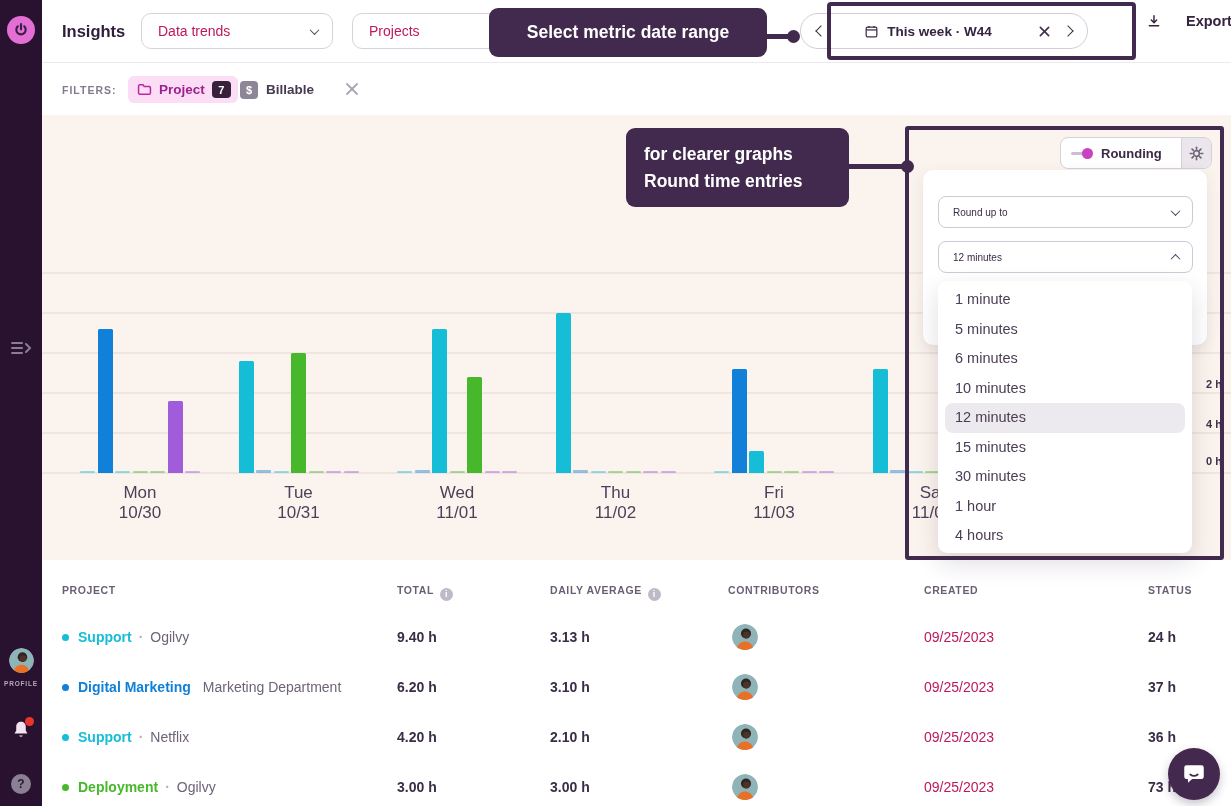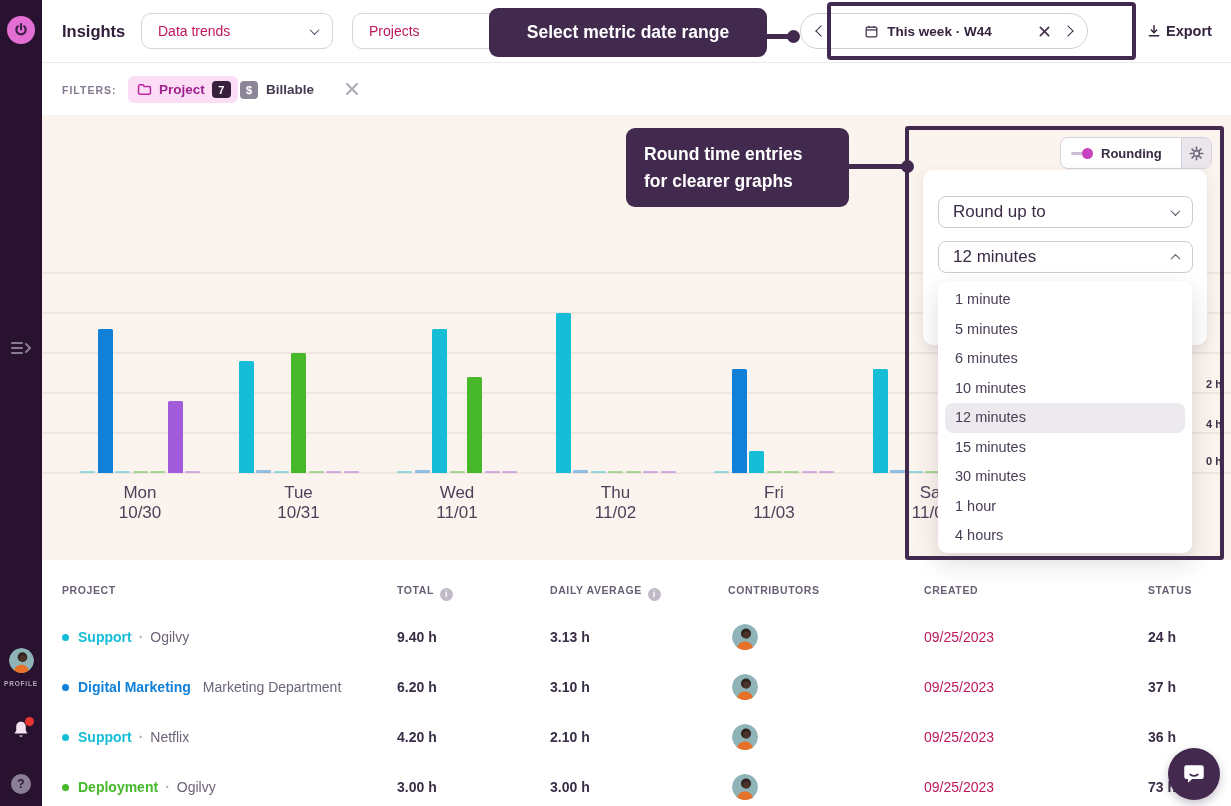--- a/index.html
+++ b/index.html
@@ -21,21 +21,21 @@
   .help-circle { position: absolute; left: 11px; top: 774px; width: 20px; height: 20px; border-radius: 50%; background: #8b7f95; color: #2a1430; font-size: 12px; font-weight: 700; display: flex; align-items: center; justify-content: center; }
 
   
   .topbar { position: absolute; left: 42px; top: 0; width: 1189px; height: 63px; background: #fff; border-bottom: 1px solid #eee9ef; }
   .page-title { position: absolute; left: 20px; top: 0; height: 63px; display: flex; align-items: center; font-size: 16.5px; font-weight: 700; color: #2f1d3a; }
   .select { position: absolute; top: 13px; height: 36px; background: #fff; border: 1px solid #d8d2de; border-radius: 10px; display: flex; align-items: center; padding: 0 14px 0 16px; cursor: pointer; }
   .select .lbl { font-size: 14px; color: #be185d; font-weight: 500; flex: 1; }
   .chev { width: 7px; height: 7px; border-right: 1.8px solid #54425f; border-bottom: 1.8px solid #54425f; display: inline-block; }
   .chev.down { transform: rotate(45deg) translate(-1px,-1px); }
   .chev.up { transform: rotate(-135deg) translate(-1px,-1px); }
-  .export-btn { position: absolute; left: 1104px; top: 13px; height: 36px; display: flex; align-items: center; gap: 4px; cursor: pointer; }
+  .export-btn { position: absolute; left: 1104px; top: 13px; height: 36px; display: flex; gap: 24px; cursor: pointer; }
   .export-btn span { font-size: 14.5px; font-weight: 600; color: #34243f; }
 
   .date-pill { position: absolute; left: 800px; top: 13px; width: 288px; height: 36px; border: 1px solid #d3ccd9; border-radius: 18px; background: #fff; display: flex; align-items: center; padding: 0 15px 0 16px; cursor: pointer; }
   .date-pill .dr-label { font-size: 13.5px; font-weight: 600; color: #34243f; margin: 0 8px; }
   .pill-spacer { flex: 1; }
   .nav-chev { width: 8px; height: 8px; border-right: 1.9px solid #3f2e4a; border-bottom: 1.9px solid #3f2e4a; display: inline-block; }
   .nav-chev.left { transform: rotate(135deg); }
   .nav-chev.right { transform: rotate(-45deg); }
 
   
@@ -72,21 +72,21 @@
   
   .round-pill { position: absolute; left: 1060px; top: 137px; width: 152px; height: 32px; background: #fff; border: 1px solid #d6d0dc; border-radius: 8px; display: flex; align-items: center; z-index: 21; cursor: pointer; }
   .toggle { width: 22px; height: 12px; position: relative; margin-left: 10px; }
   .toggle .track { position: absolute; left: 0; top: 5px; width: 22px; height: 2.5px; background: #c9bed2; border-radius: 2px; }
   .toggle .knob { position: absolute; right: 0; top: .5px; width: 11px; height: 11px; border-radius: 50%; background: #c843c0; }
   .round-pill .r-lbl { font-size: 13px; font-weight: 600; color: #3a2a44; margin-left: 8px; flex: 1; }
   .gear-box { width: 30px; height: 30px; background: #eae6ec; border-radius: 0 7px 7px 0; border-left: 1px solid #d6d0dc; display: flex; align-items: center; justify-content: center; }
 
   .round-panel { position: absolute; left: 923px; top: 170px; width: 284px; height: 175px; background: #fff; border-radius: 10px; box-shadow: 0 4px 14px rgba(60,40,70,.10); z-index: 21; }
   .panel-select { position: absolute; left: 15px; width: 255px; height: 32px; border: 1px solid #cfc8d6; border-radius: 8px; display: flex; align-items: center; padding: 0 13px 0 14px; cursor: pointer; background: #fff; }
-  .panel-select .lbl { font-size: 17px; color: #3b2b46; font-weight: 500; flex: 1; }
+  .panel-select .lbl { font-size: 10px; color: #3b2b46; font-weight: 500; flex: 1; }
 
   .dropdown { position: absolute; left: 938px; top: 281px; width: 254px; height: 272px; background: #fff; border-radius: 9px; box-shadow: 0 10px 24px rgba(60,40,70,.16); z-index: 22; padding: 4px 0; }
   .dd-item { height: 29.5px; line-height: 29.5px; margin: 0 7px; padding-left: 10px; border-radius: 8px; font-size: 14.5px; color: #4a3d55; font-weight: 500; cursor: pointer; }
   .dd-item.sel { background: #edeaef; }
 
   
   .table { position: absolute; left: 42px; top: 560px; width: 1189px; height: 246px; background: #fff; }
   .th { position: absolute; top: 24px; font-size: 10.5px; font-weight: 700; letter-spacing: .6px; color: #695f74; white-space: nowrap; }
   .info { display: inline-flex; align-items: center; justify-content: center; width: 13px; height: 13px; border-radius: 50%; background: #c0b9c7; color: #fff; font-size: 9px; font-weight: 700; margin-left: 6px; vertical-align: -3px; cursor: pointer; font-style: normal; }
   .tr { position: absolute; left: 0; width: 1189px; height: 50px; }
@@ -370,22 +370,22 @@
       <div class="dd-item">6 minutes</div>
       <div class="dd-item">10 minutes</div>
       <div class="dd-item sel">12 minutes</div>
       <div class="dd-item">15 minutes</div>
       <div class="dd-item">30 minutes</div>
       <div class="dd-item">1 hour</div>
       <div class="dd-item">4 hours</div>
     </div>
 
   <div class="tooltip tt2">
+    <div>for clearer graphs</div>
     <div>Round time entries</div>
-    <div>for clearer graphs</div>
   </div>
   <div class="conn" style="left:845px;top:164px;width:62px;"></div>
   <div class="conn-dot" style="left:901px;top:160px;"></div>
 
   <section class="table">
     <div>
         <div class="th" style="left: 20px;">PROJECT</div>
         <div class="th" style="left: 355px;">TOTAL<span class="info">i</span></div>
         <div class="th" style="left: 508px;">DAILY AVERAGE<span class="info">i</span></div>
         <div class="th" style="left: 686px;">CONTRIBUTORS</div>

